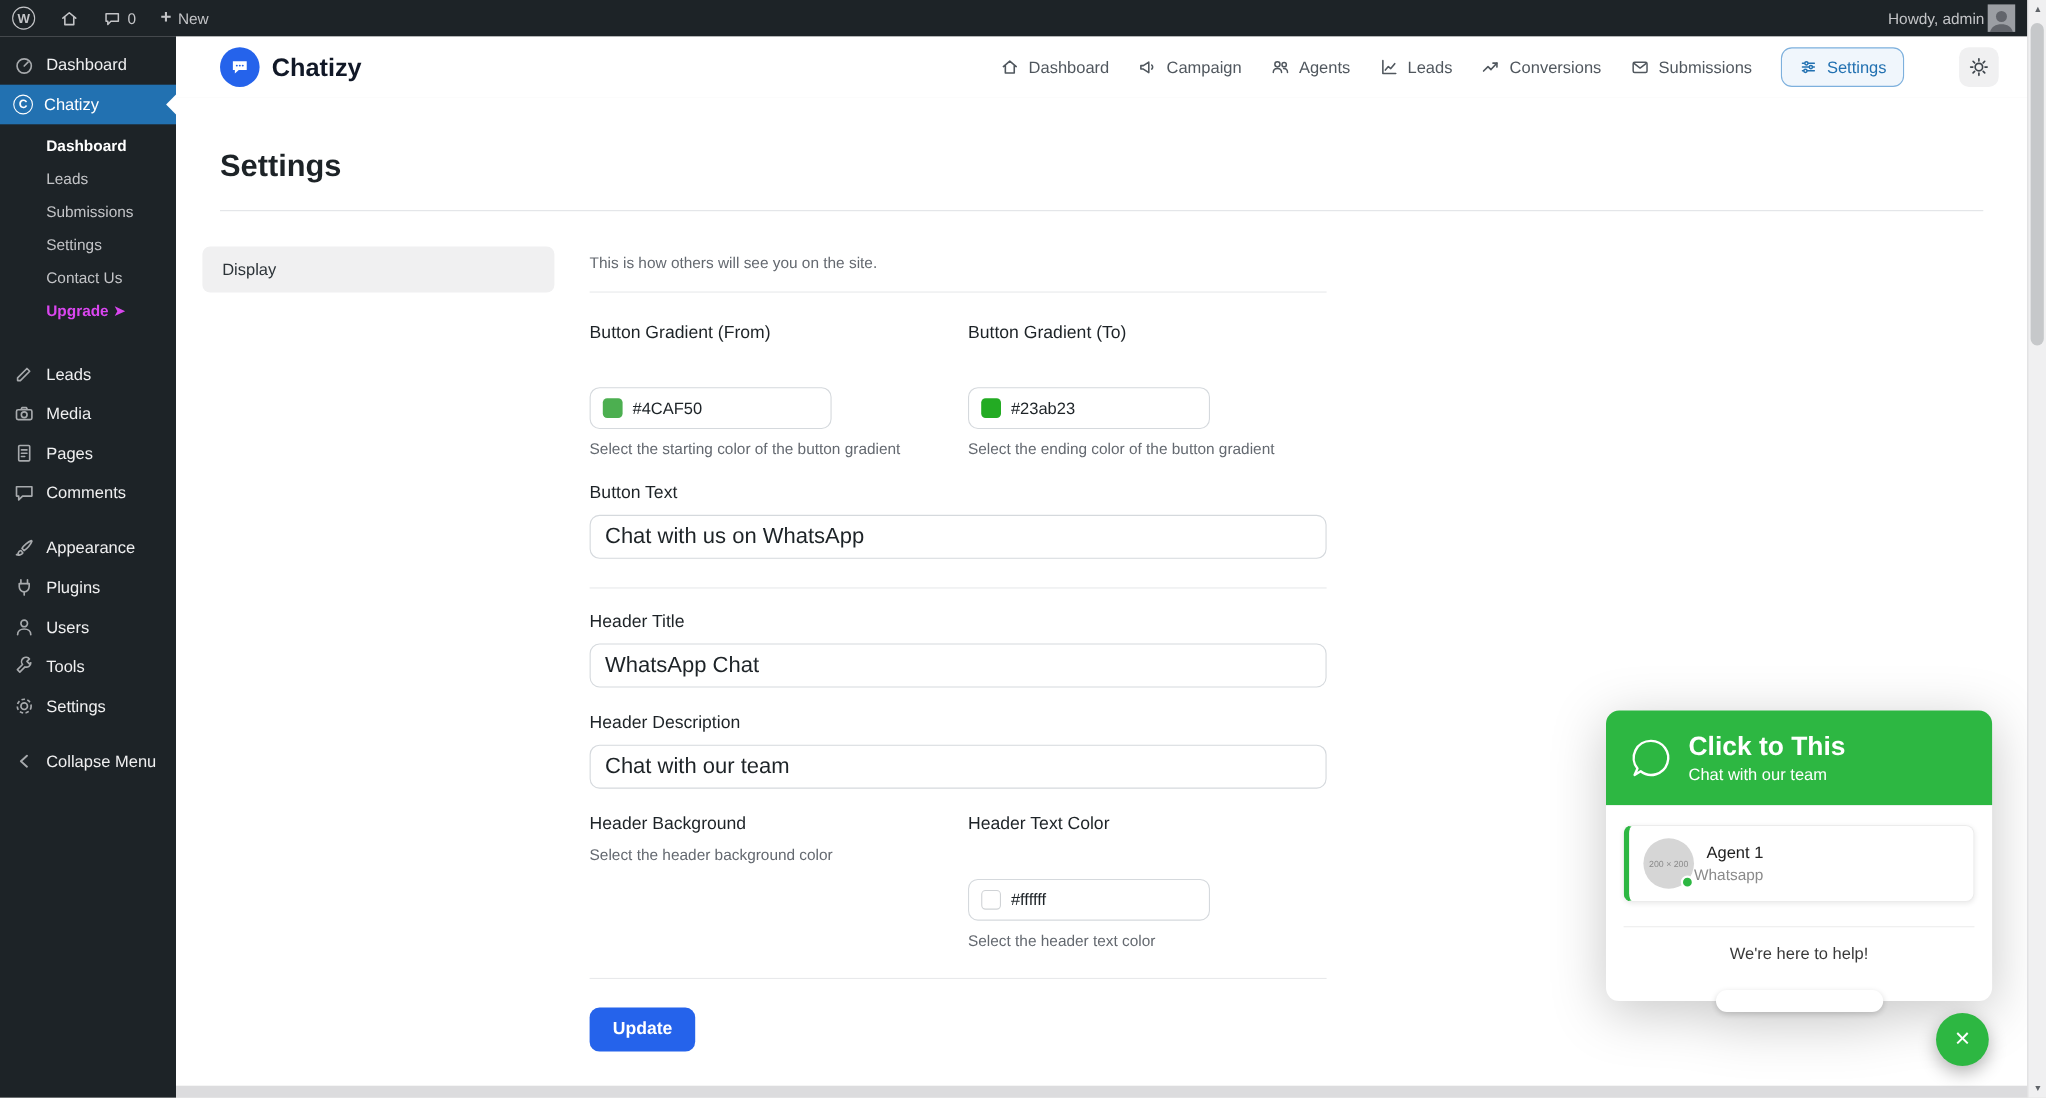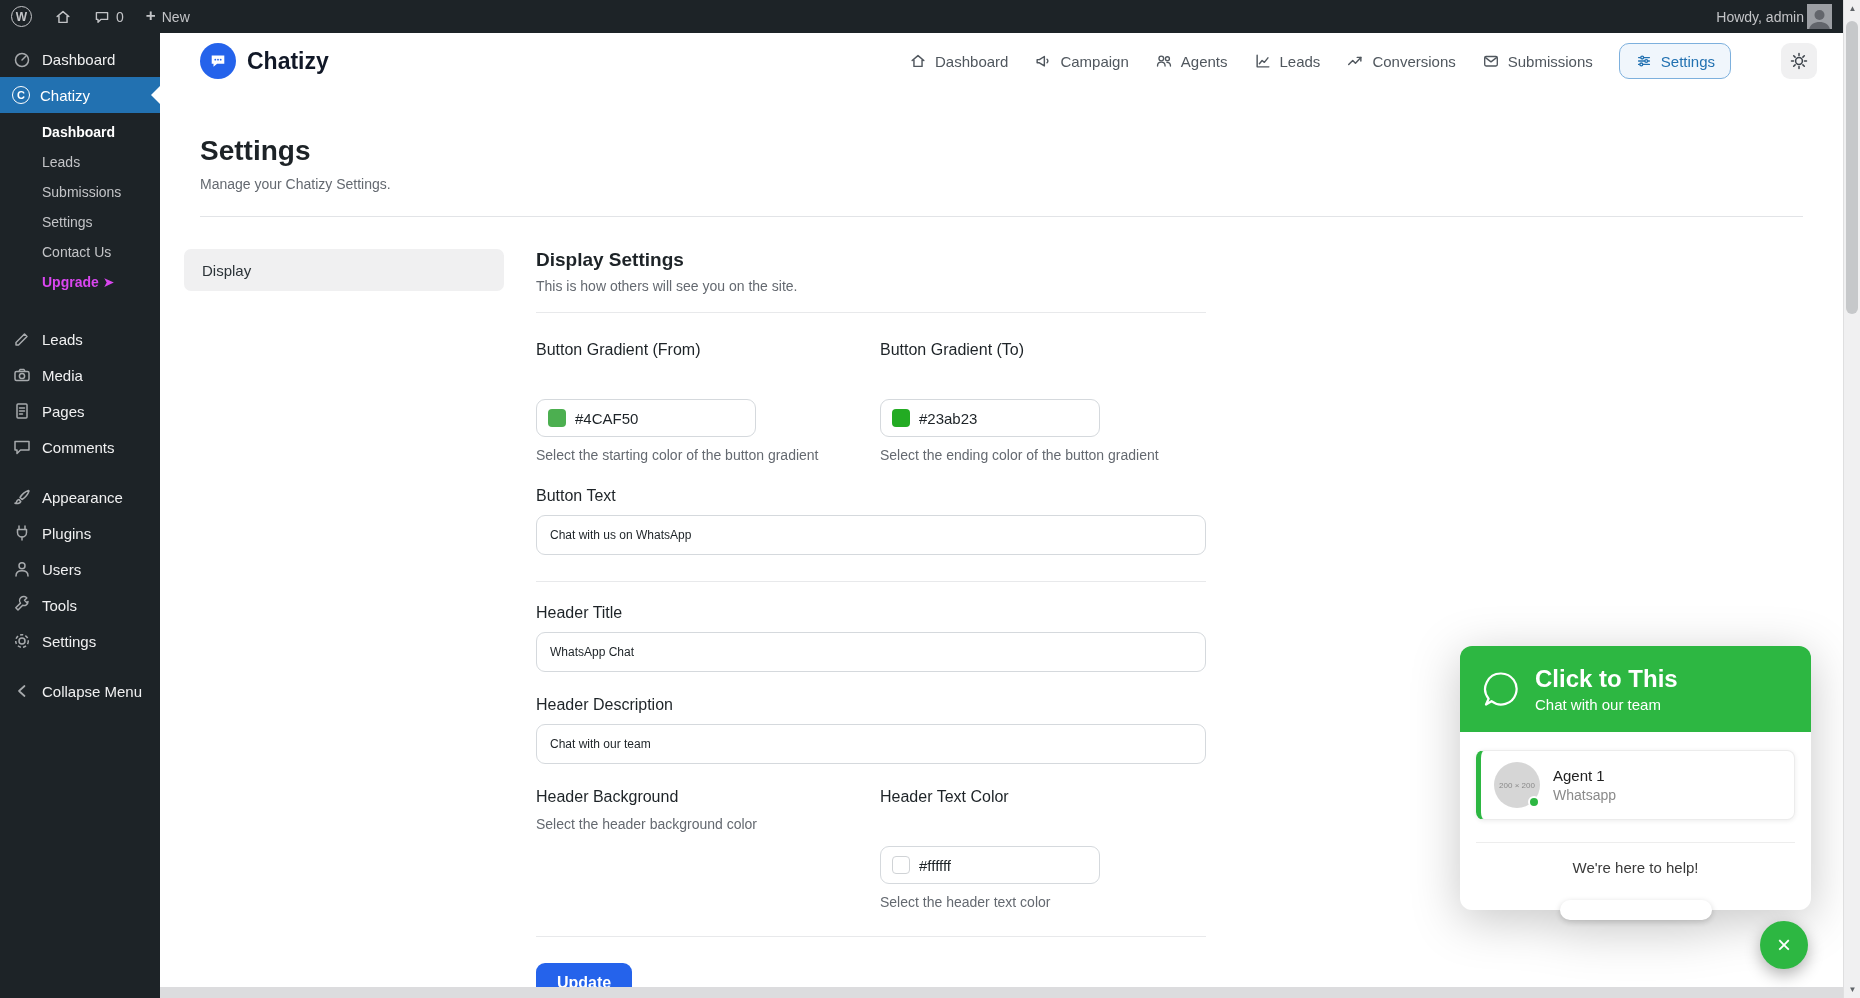--- a/index.html
+++ b/index.html
@@ -103,21 +103,21 @@
   .color-input {
     width:220px; height:38px; border:1px solid #d5d9dd; border-radius:9px; background:#fff;
     display:flex; align-items:center; gap:9px; padding:0 11px;margin-top:40px;
   }
   .swatch { width:18px; height:18px; border-radius:4px; flex:none; }
   .swatch-border { border:1px solid #d0d3d6; }
   .hex-input { border:none; outline:none; font-size:15px; color:#1d2327; width:120px; font-family:inherit; background:transparent; }
   .help { margin-top:10px; font-size:14px; color:#646970; }
   .text-input {
     width:670px; height:40px; border:1px solid #d5d9dd; border-radius:9px; padding:0 13px;
-    font-size:12px; color:#1d2327; outline:none; font-family:inherit;
+    font-size:20px; color:#1d2327; outline:none; font-family:inherit;
   }
   .mt-24 { margin-top:24px; }
   .update-btn {
     display:inline-flex; align-items:center; background:#2563eb; color:#fff; border:none;
     font-size:16px; font-weight:600; padding:11px 21px; border-radius:9px; cursor:pointer;
     font-family:inherit; margin-bottom:40px;
   }
 
   
   .chat-widget {
@@ -129,22 +129,22 @@
     display:flex; align-items:center; gap:15px; padding:0 22px; color:#fff;
   }
   .cw-title { font-size:24px; font-weight:bold; line-height:1.15; }
   .cw-sub { font-size:15px; margin-top:3px; }
   .cw-body {
     background:#fff; border-radius:0 0 12px 12px; padding:18px 16px 14px;
     height:178px; position:relative;
   }
   .agent-card {
     border:1px solid #ececec; border-left:5px solid #2db742; border-radius:8px;
-    padding:11px 13px; display:flex; align-items:center; gap:13px;
-    box-shadow:0 1px 5px rgba(0,0,0,0.08); cursor:pointer; background:#fff;
+    padding:11px 13px; display:flex; align-items:center; 
+    box-shadow:0 1px 5px rgba(0,0,0,0.08); cursor:pointer; background:#fff;text-align:right;
   }
   .agent-avatar {
     position:relative; width:46px; height:46px; border-radius:50%; background:#d6d6d6;
     display:flex; align-items:center; justify-content:center; flex:none;
   }
   .avatar-ph { font-size:8px; color:#8a8a8a; }
   .online-dot {
     position:absolute; right:0; bottom:0; width:12px; height:12px; border-radius:50%;
     background:#2db742; border:2px solid #fff;
   }
@@ -429,30 +429,28 @@
           <path d="M10 2.5 v2 M10 15.5 v2 M2.5 10 h2 M15.5 10 h2 M4.7 4.7 l1.4 1.4 M13.9 13.9 l1.4 1.4 M15.3 4.7 l-1.4 1.4 M6.1 13.9 l-1.4 1.4"></path>
         </svg>
       </span>
     </div>
   </div>
 </div>
 
 <div class="main">
   <div class="page-inner">
     <h1 class="page-title">Settings</h1>
-    <p class="page-sub">Manage your Chatizy Settings.</p>
     <div class="page-divider"></div>
 
     <div class="settings-wrap">
       <div class="tab-col">
         <div class="tab-item">Display</div>
       </div>
 
       <div class="form-col">
-        <h3 class="section-heading">Display Settings</h3>
         <p class="section-sub">This is how others will see you on the site.</p>
         <div class="hr hr-a"></div>
 
         <div class="grid2">
           <div>
             <label class="field-label">Button Gradient (From)</label>
             <div class="color-input">
               <span class="swatch" style="background: rgb(76, 175, 80);"></span>
               <input class="hex-input" value="#4CAF50" style="">
             </div>

